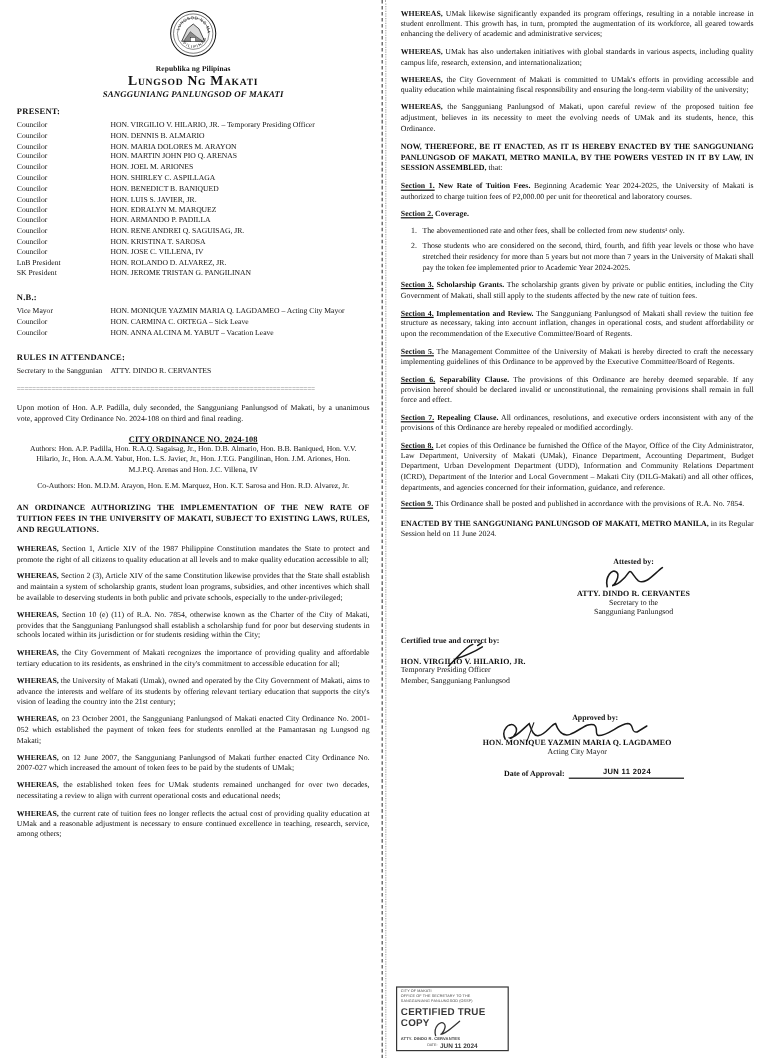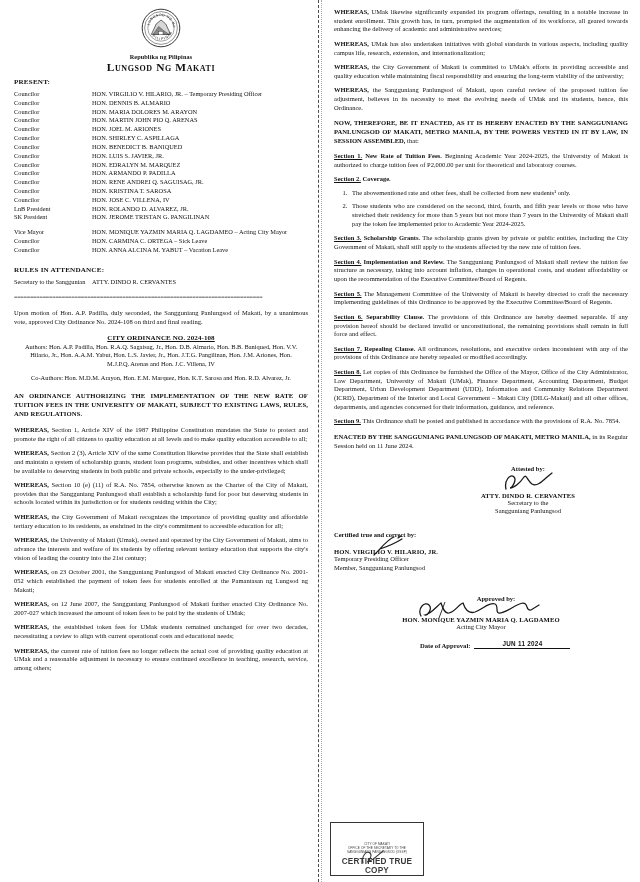--- a/index.html
+++ b/index.html
@@ -209,22 +209,22 @@
   }
 
   
   .stamp {
     position: absolute;
     left: 10px;
     bottom: 6px;
     width: 94px;
     height: 54px;
     border: 1.4px solid #1a1a1a;
-    padding: 20px 3px;
-    text-align: center;
+    padding: 2px 3px;
+    text-align: left;
     font-family: "Liberation Sans", sans-serif;
     color: #1c1c1c;
     overflow: hidden;
     opacity: .88;
   }
   .stamp .s1 { font-size: 3.1px; line-height: 1.25; letter-spacing: .1px; }
   .stamp .s2 {
     font-size: 8.2px; font-weight: bold; letter-spacing: .2px;
     margin: 2px 0 1px;
   }
@@ -254,20 +254,21 @@
           <textPath href="#arcTop" startOffset="7%">LUNGSOD NG MAKATI</textPath>
         </text>
         <text font-size="8.6" font-family="Liberation Sans, sans-serif" fill="#111" letter-spacing="2.4">
           <textPath href="#arcBot" startOffset="22%">PILIPINAS</textPath>
         </text>
       </svg>
     </div>
 
     <div class="rep">Republika ng Pilipinas</div>
     <div class="city">Lungsod ng Makati</div>
+    <div class="sang">SANGGUNIANG PANLUNGSOD OF MAKATI</div>
 
     <div class="hdr-label">PRESENT:</div>
     <table class="att">
       <tbody>
           <tr>
             <td class="role">Councilor</td>
             <td class="nm">HON. VIRGILIO V. HILARIO, JR. – Temporary Presiding Officer</td>
           </tr>
           <tr>
             <td class="role">Councilor</td>
@@ -322,20 +323,21 @@
             <td class="nm">HON. ROLANDO D. ALVAREZ, JR.</td>
           </tr>
           <tr>
             <td class="role">SK President</td>
             <td class="nm">HON. JEROME TRISTAN G. PANGILINAN</td>
           </tr>
         </tbody>
     </table>
 
     <div class="gap-sm"></div>
+    <div class="hdr-label">N.B.:</div>
     <table class="att">
       <tbody>
           <tr>
             <td class="role">Vice Mayor</td>
             <td class="nm">HON. MONIQUE YAZMIN MARIA Q. LAGDAMEO – Acting City Mayor</td>
           </tr>
           <tr>
             <td class="role">Councilor</td>
             <td class="nm">HON. CARMINA C. ORTEGA – Sick Leave</td>
           </tr>

